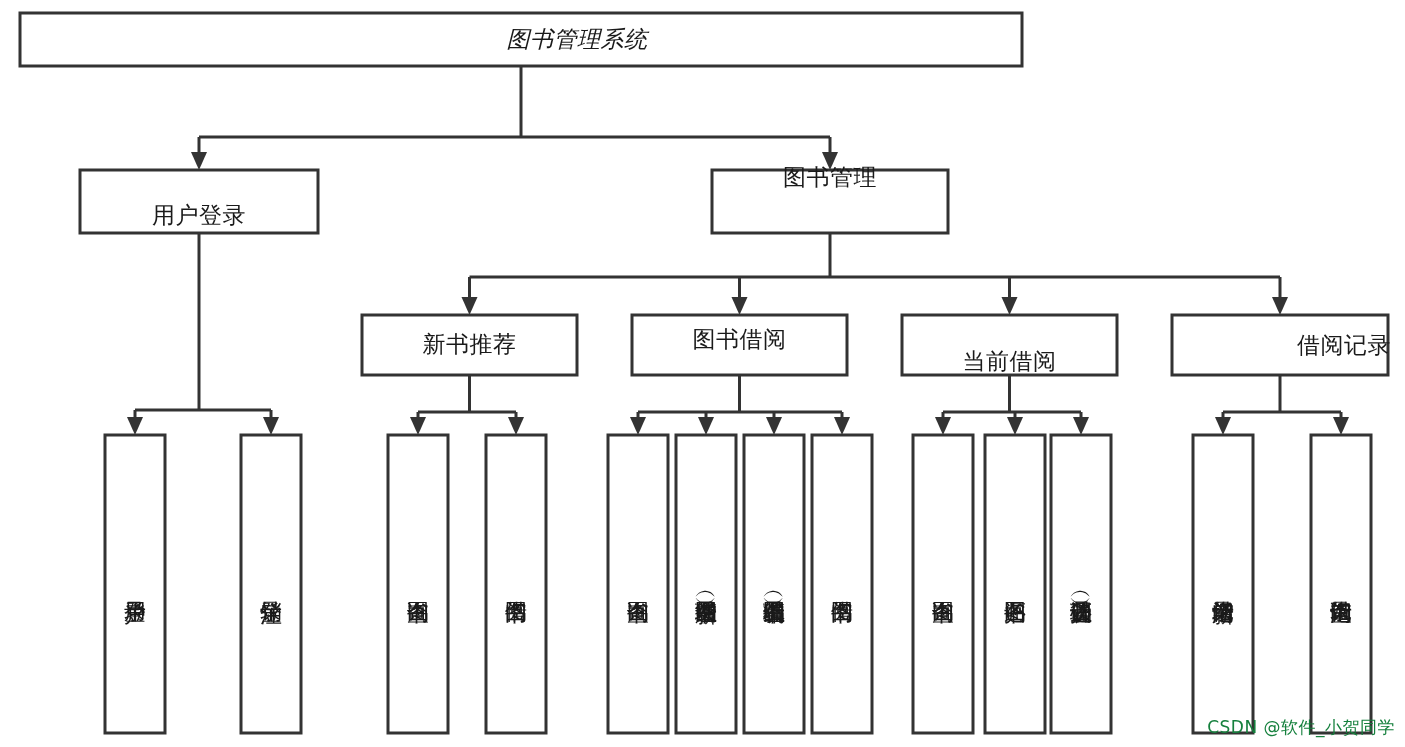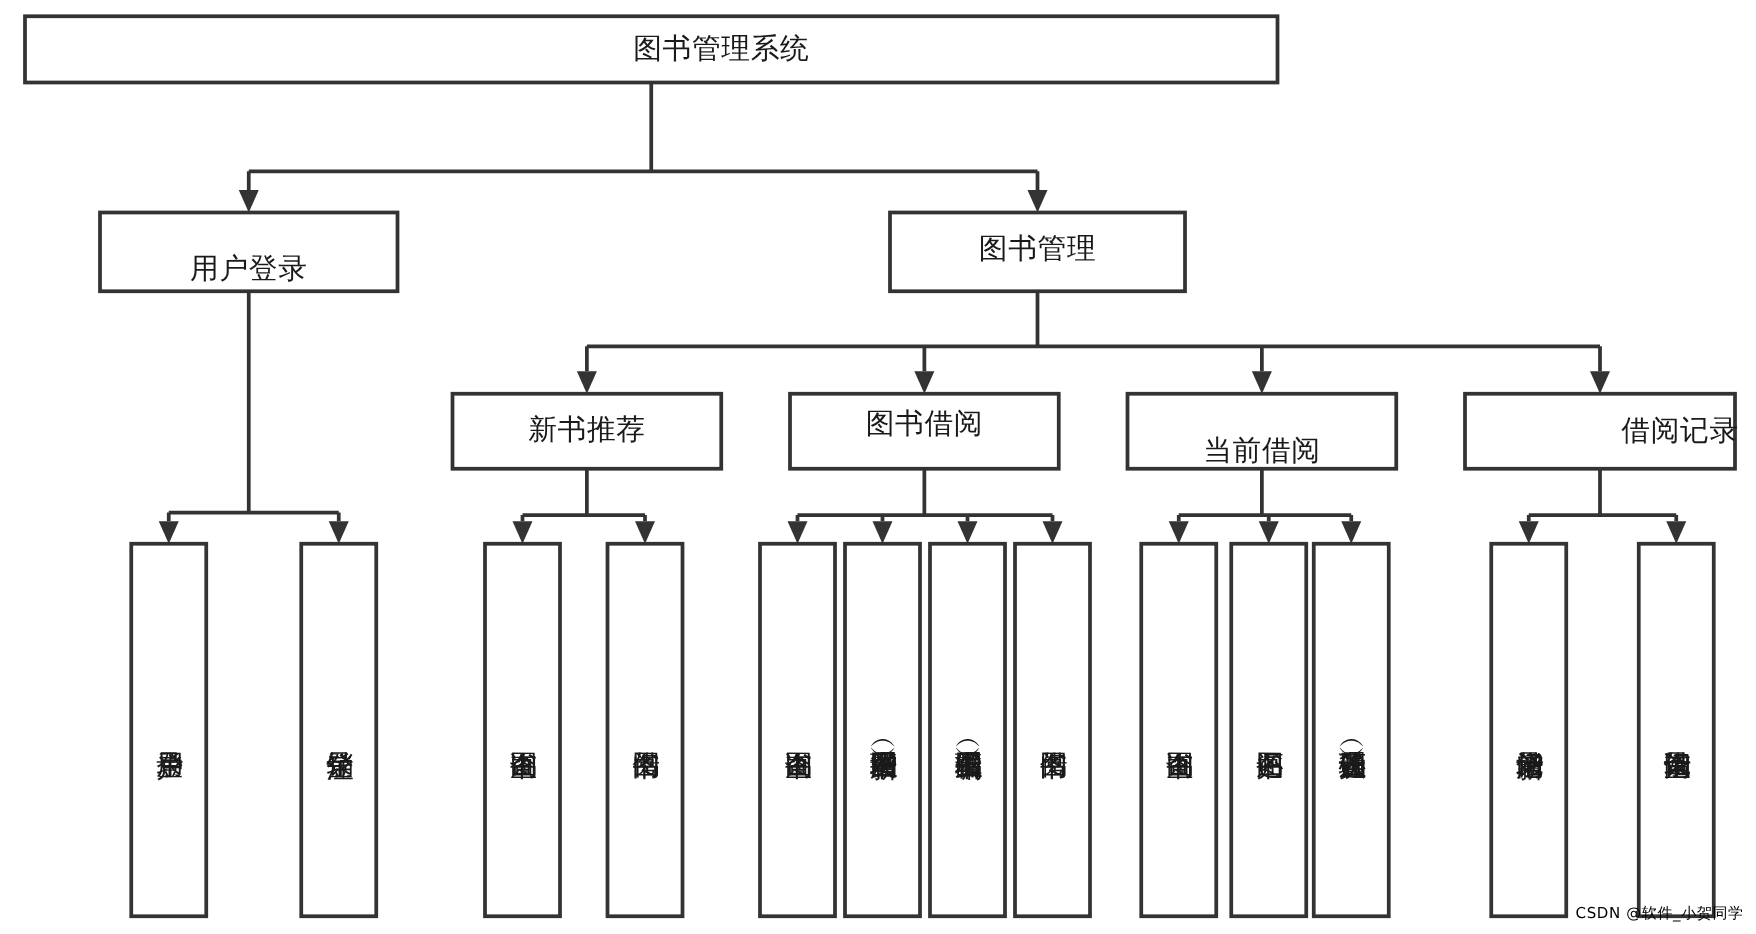--- a/index.html
+++ b/index.html
@@ -64,22 +64,22 @@
     line-height: 1.28;
     writing-mode: vertical-rl;
     text-orientation: upright;
     white-space: nowrap;
     pointer-events: none;
   }
   .watermark {
     position: absolute;
     right: 10px;
     bottom: 8px;
-    font-size: 12px;
-    color: #000000;
+    font-size: 17px;
+    color: #15803d;
     letter-spacing: 0.5px;
     white-space: nowrap;
     pointer-events: none;
   }
 </style>
 </head>
 <body>
 
 <div id="diagram-root">
 
@@ -156,23 +156,23 @@
         <line class="connector" x1="1280" y1="375" x2="1280" y2="412"></line>
         <line class="connector" x1="1223" y1="412" x2="1341" y2="412"></line>
         <line class="connector" x1="1223" y1="412" x2="1223" y2="417"></line>
         <polygon class="arrow-head" points="1215,417 1231,417 1223,435"></polygon>
         <line class="connector" x1="1341" y1="412" x2="1341" y2="417"></line>
         <polygon class="arrow-head" points="1333,417 1349,417 1341,435"></polygon>
       </g>
   </svg>
 
   <div id="labels-layer">
-      <div class="node-label-h" style="left: 20px; top: 13px; width: 1114px; height: 53px;">图书管理系统</div>
+      <div class="node-label-h" style="left: 20px; top: 13px; width: 1114px; height: 53px; font-style: italic;">图书管理系统</div>
       <div class="node-label-h" style="left: 80px; top: 184px; width: 238px; height: 63px;">用户登录</div>
-      <div class="node-label-h" style="left: 712px; top: 175px; width: 236px; height: 49px;">图书管理</div>
+      <div class="node-label-h" style="left: 712px; top: 153px; width: 236px; height: 49px;">图书管理</div>
       <div class="node-label-h" style="left: 362px; top: 315px; width: 215px; height: 59px;">新书推荐</div>
       <div class="node-label-h" style="left: 632px; top: 315px; width: 215px; height: 48px;">图书借阅</div>
       <div class="node-label-h" style="left: 902px; top: 315px; width: 215px; height: 68px; margin-top: 12px;">当前借阅</div>
       <div class="node-label-h" style="left: 1236px; top: 315px; width: 216px; height: 60px;">借阅记录</div>
       <div class="node-label-v" style="left: 105px; top: 435px; width: 60px; height: 298px;">用户登录</div>
       <div class="node-label-v" style="left: 241px; top: 435px; width: 60px; height: 298px;">注销登录</div>
       <div class="node-label-v" style="left: 388px; top: 435px; width: 60px; height: 298px;">查询图书</div>
       <div class="node-label-v" style="left: 486px; top: 435px; width: 60px; height: 298px;">借阅图书</div>
       <div class="node-label-v" style="left: 608px; top: 435px; width: 60px; height: 298px;">查询图书</div>
       <div class="node-label-v" style="left: 676px; top: 435px; width: 60px; height: 298px;">新增图书（管理员）</div>

